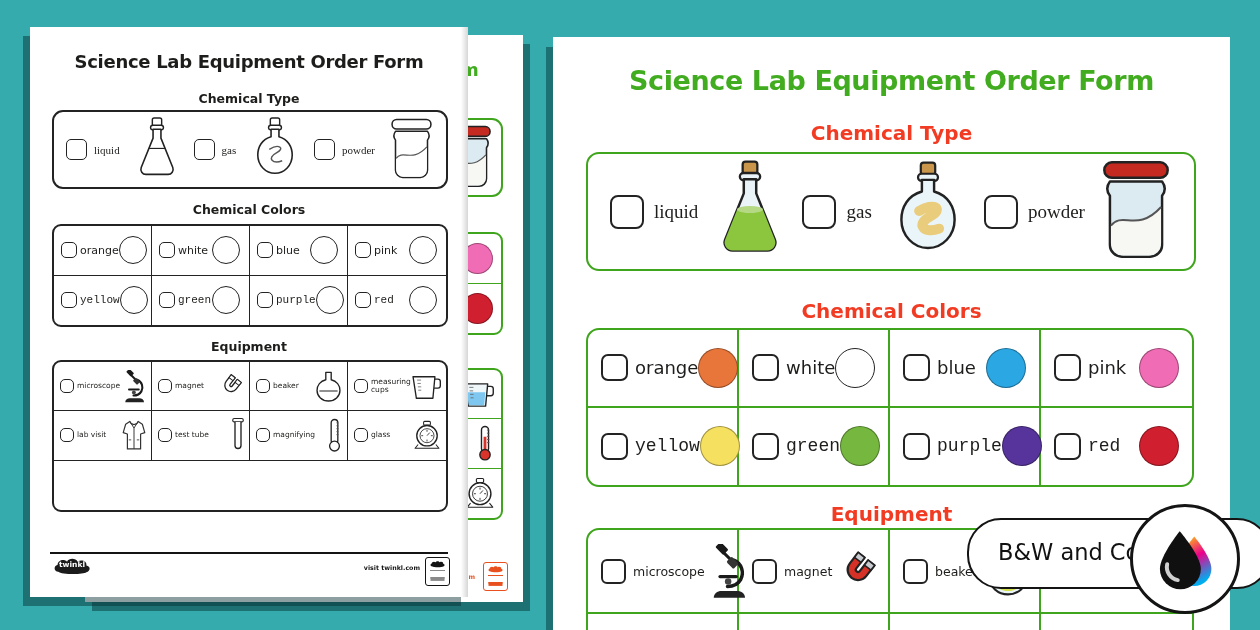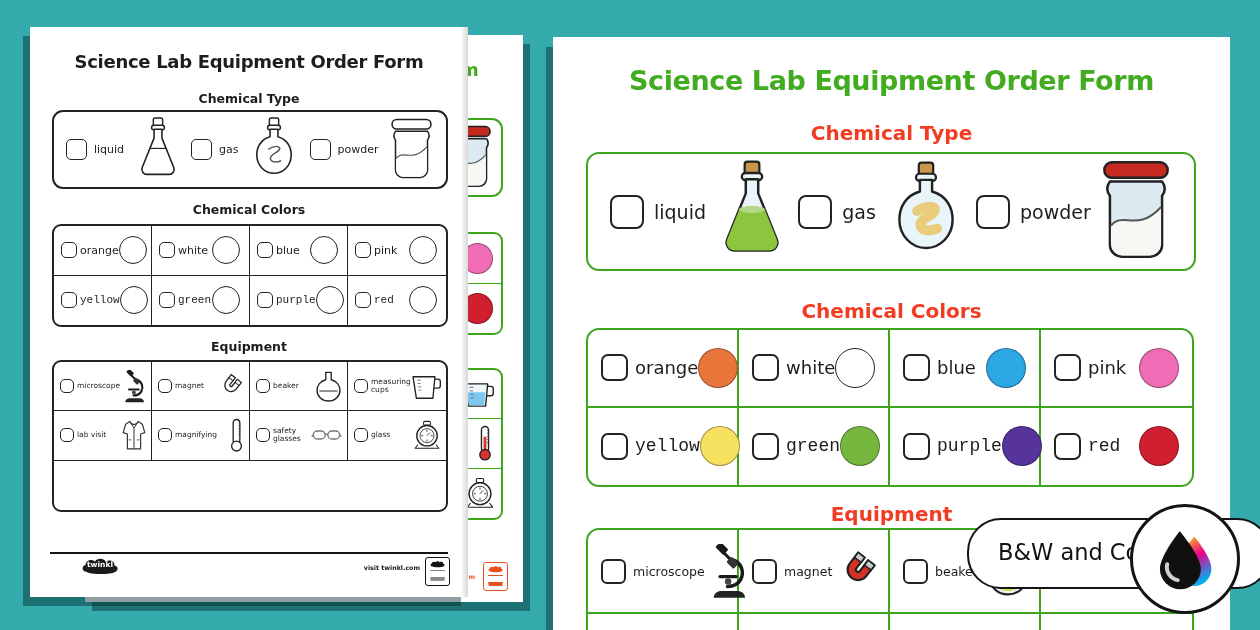--- a/index.html
+++ b/index.html
@@ -35,41 +35,41 @@
 
   .cb{display:inline-block;background:#fff;border:1.8px solid #232323;border-radius:5px;flex:none;}
   .cb-20{width:19px;height:19px;}
   .cb-15{width:14px;height:14px;}
   .cb-13{width:12px;height:12px;}
   .cb-31{width:30px;height:30px;border-width:2.4px;border-radius:8px;}
   .cb-24{width:23px;height:23px;border-width:2.2px;border-radius:7px;}
   .cb-23{width:21px;height:21px;border-width:2.2px;border-radius:6px;}
 
   .typerow{display:flex;align-items:center;justify-content:space-between;height:100%;padding:0 12px;}
-  .tg{display:flex;align-items:center;gap:4px;min-width:0;}
+  .tg{display:flex;align-items:center;gap:4px;min-width:0;font-family:Liberation Serif, serif;}
 
   .bw-collab{font-size:11px;margin-left:3px;white-space:nowrap;}
   .bw-typelab{font-size:11px;margin-left:3px;}
   .bw-eqlab{font-size:7.5px;line-height:1.15;margin-left:3px;max-width:50px;}
   .bw-circle{width:26px;height:26px;border:1.5px solid #232323;border-radius:50%;background:#fff;
              margin-left:auto;margin-right:9px;flex:none;}
   .sm-colors .cell{padding-left:7px;}
   .sm-equip .cell{padding-left:6px;}
   .sm-equip .ic{margin-left:auto;margin-right:5px;flex:none;}
 
   
   .page-behind .sm-typebox{position:absolute;}
   .b-jar{position:absolute;right:8px;top:50%;transform:translateY(-50%);}
   .b-circle{width:29px;height:29px;border-radius:50%;border:1.5px solid rgba(0,0,0,.35);
             margin-left:auto;margin-right:8px;flex:none;}
   .b-visit{position:absolute;right:48px;top:538px;font-size:6.3px;font-weight:bold;color:#E8511F;}
 
   
   .f-line{left:20px;top:525px;width:398px;height:2.2px;background:#141414;}
-  .cloud{left:22px;top:529px;width:40px;height:20px;margin-left:28px;}
+  .cloud{left:22px;top:529px;width:40px;height:20px;}
   .cloud svg{width:40px;height:20px;display:block;}
   .cloud-txt{position:absolute;left:0;top:4px;width:40px;text-align:center;color:#fff;
              font-size:7.5px;font-weight:bold;}
   .visit{right:48px;top:537px;font-size:6.3px;font-weight:bold;color:#141414;}
   .sq-badge{position:absolute;width:23px;height:25px;background:#fff;border:1.5px solid #141414;
             border-radius:3px;display:flex;flex-direction:column;align-items:center;
             justify-content:flex-start;padding-top:2px;gap:2px;}
   .sq-bw{right:18px;top:530px;}
   .sq-or{right:15px;top:527px;border-color:#E8511F;}
   .sq-badge svg{width:17px;height:8px;display:block;}
@@ -396,30 +396,30 @@
         </div>
       <div class="cell">
           <span class="cb cb-13"></span>
           <span class="bw-eqlab">lab visit</span>
           <svg class="ic" width="24" height="32">
             <use href="#s-coat"></use>
           </svg>
         </div>
       <div class="cell">
           <span class="cb cb-13"></span>
+          <span class="bw-eqlab">test tube</span>
+          <svg class="ic" width="12" height="36">
+            <use href="#s-tube"></use>
+          </svg>
+        </div>
+      <div class="cell">
+          <span class="cb cb-13"></span>
           <span class="bw-eqlab">magnifying</span>
           <svg class="ic" width="15" height="34">
             <use href="#s-thermo"></use>
-          </svg>
-        </div>
-      <div class="cell">
-          <span class="cb cb-13"></span>
-          <span class="bw-eqlab">safety glasses</span>
-          <svg class="ic" width="31" height="14">
-            <use href="#s-goggles"></use>
           </svg>
         </div>
       <div class="cell">
           <span class="cb cb-13"></span>
           <span class="bw-eqlab">glass</span>
           <svg class="ic" width="28" height="30">
             <use href="#s-timer"></use>
           </svg>
         </div>
     </div>

